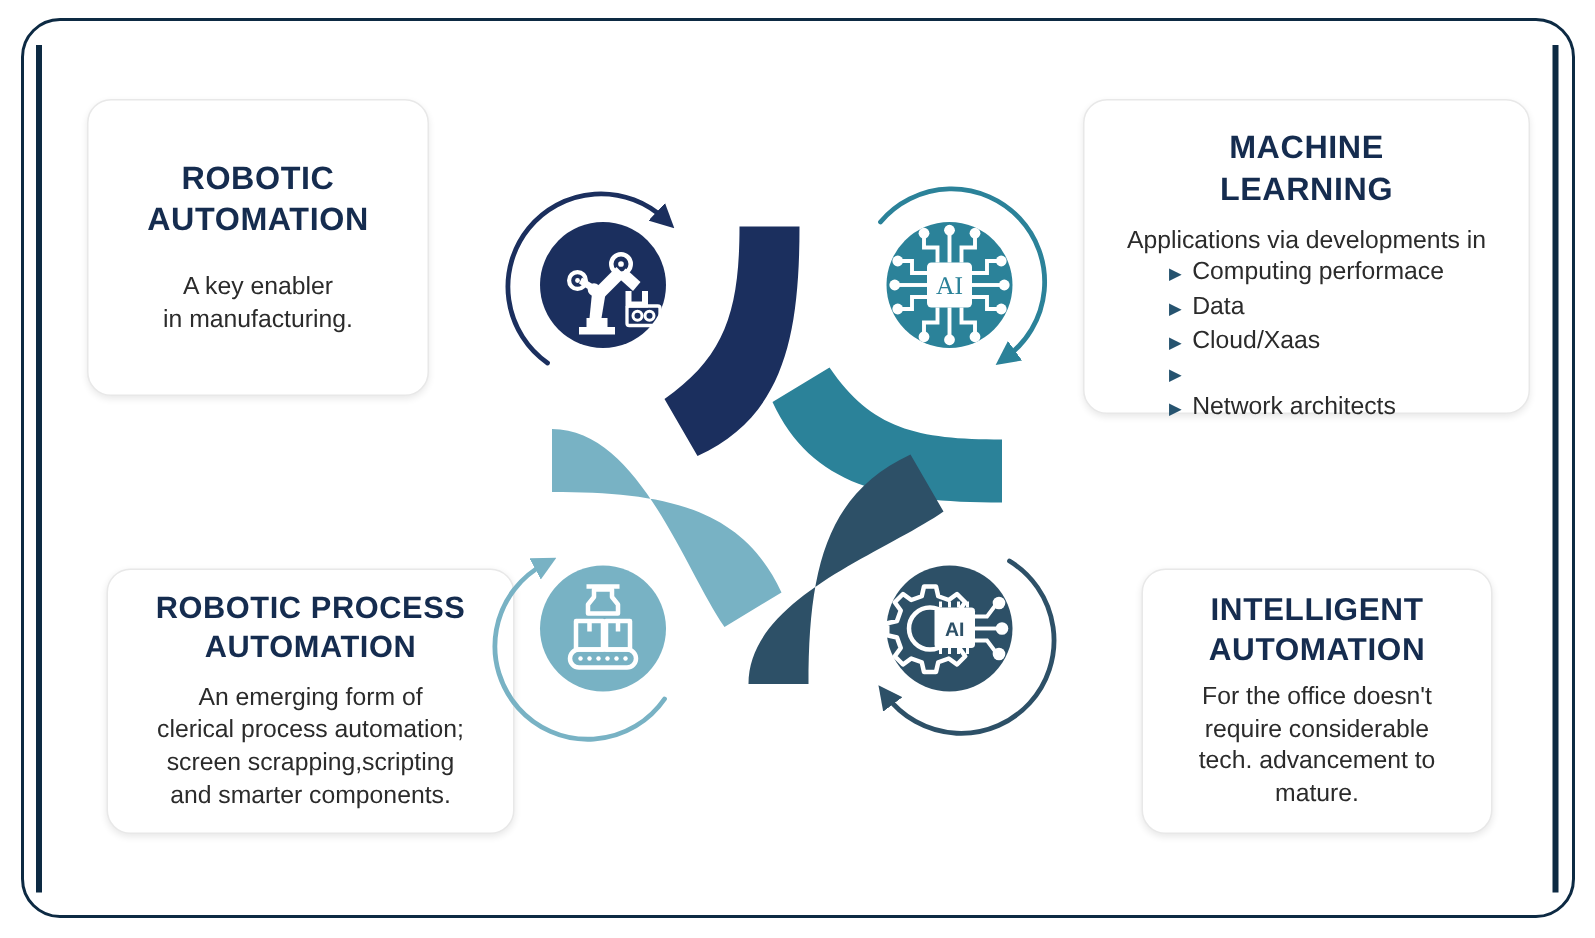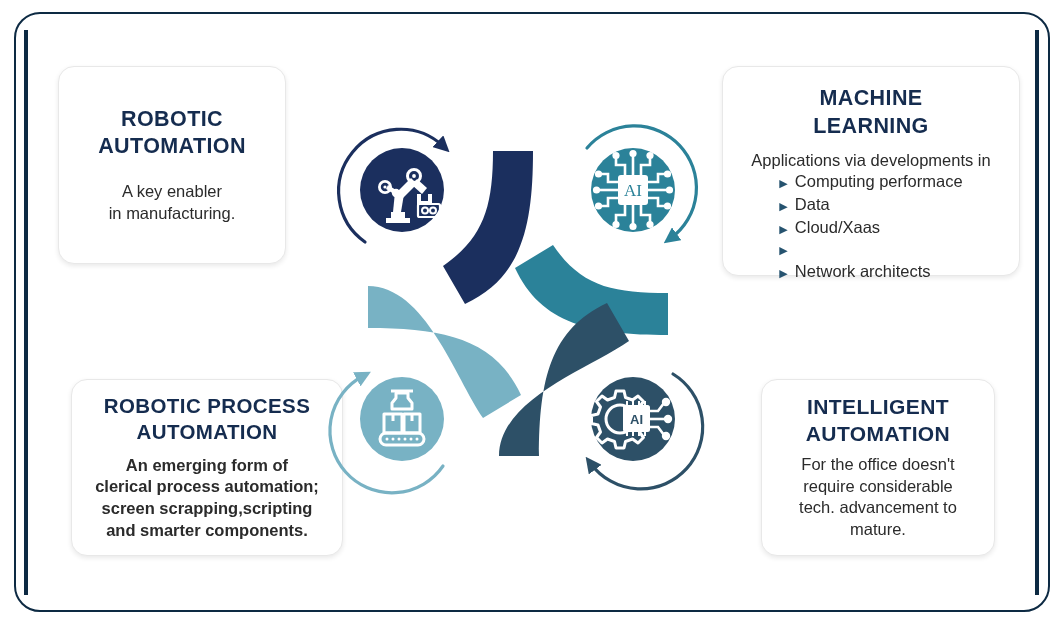--- a/index.html
+++ b/index.html
@@ -101,21 +101,21 @@
     line-height: 1.9;
     flex: none;
   }
 
   #card-robotic-process-automation {
     left: 47px; top: 379px; width: 272px; height: 177px;
     padding: 18px 12px;
     margin-left: 24px;
   }
   #card-robotic-process-automation .card-title { font-size: 20.5px; }
-  #card-robotic-process-automation .card-body  { font-size: 16.5px; margin-top: 9px; font-weight: bold; }
+  #card-robotic-process-automation .card-body  { font-size: 16.5px; margin-top: 9px; }
 
   #card-intelligent-automation {
     left: 761px; top: 379px; width: 234px; height: 177px;
     padding: 10px 12px;
   }
   #card-intelligent-automation .card-title { font-size: 21px; }
   #card-intelligent-automation .card-body  { font-size: 16.5px; margin-top: 6px; }
 
   
   #center-graphic {

